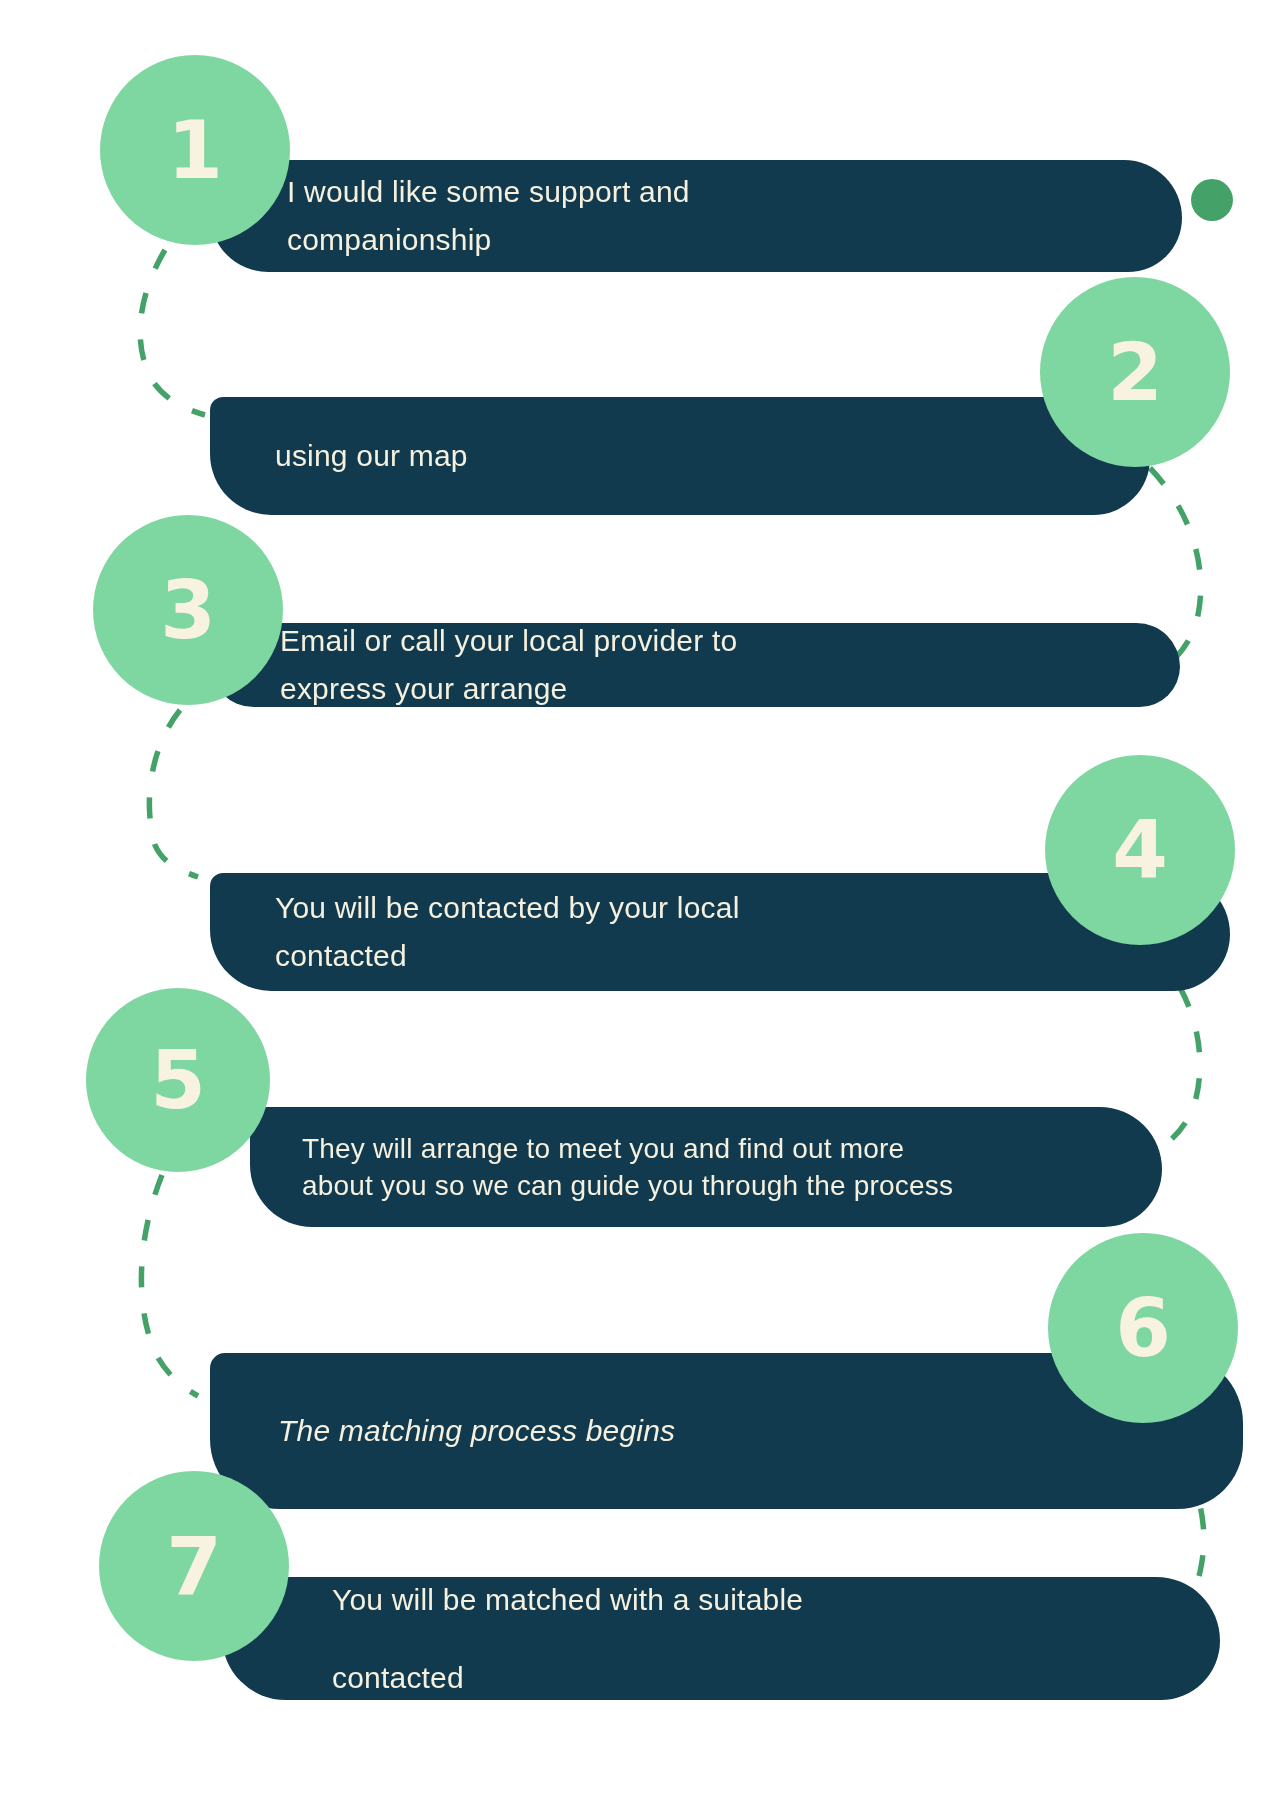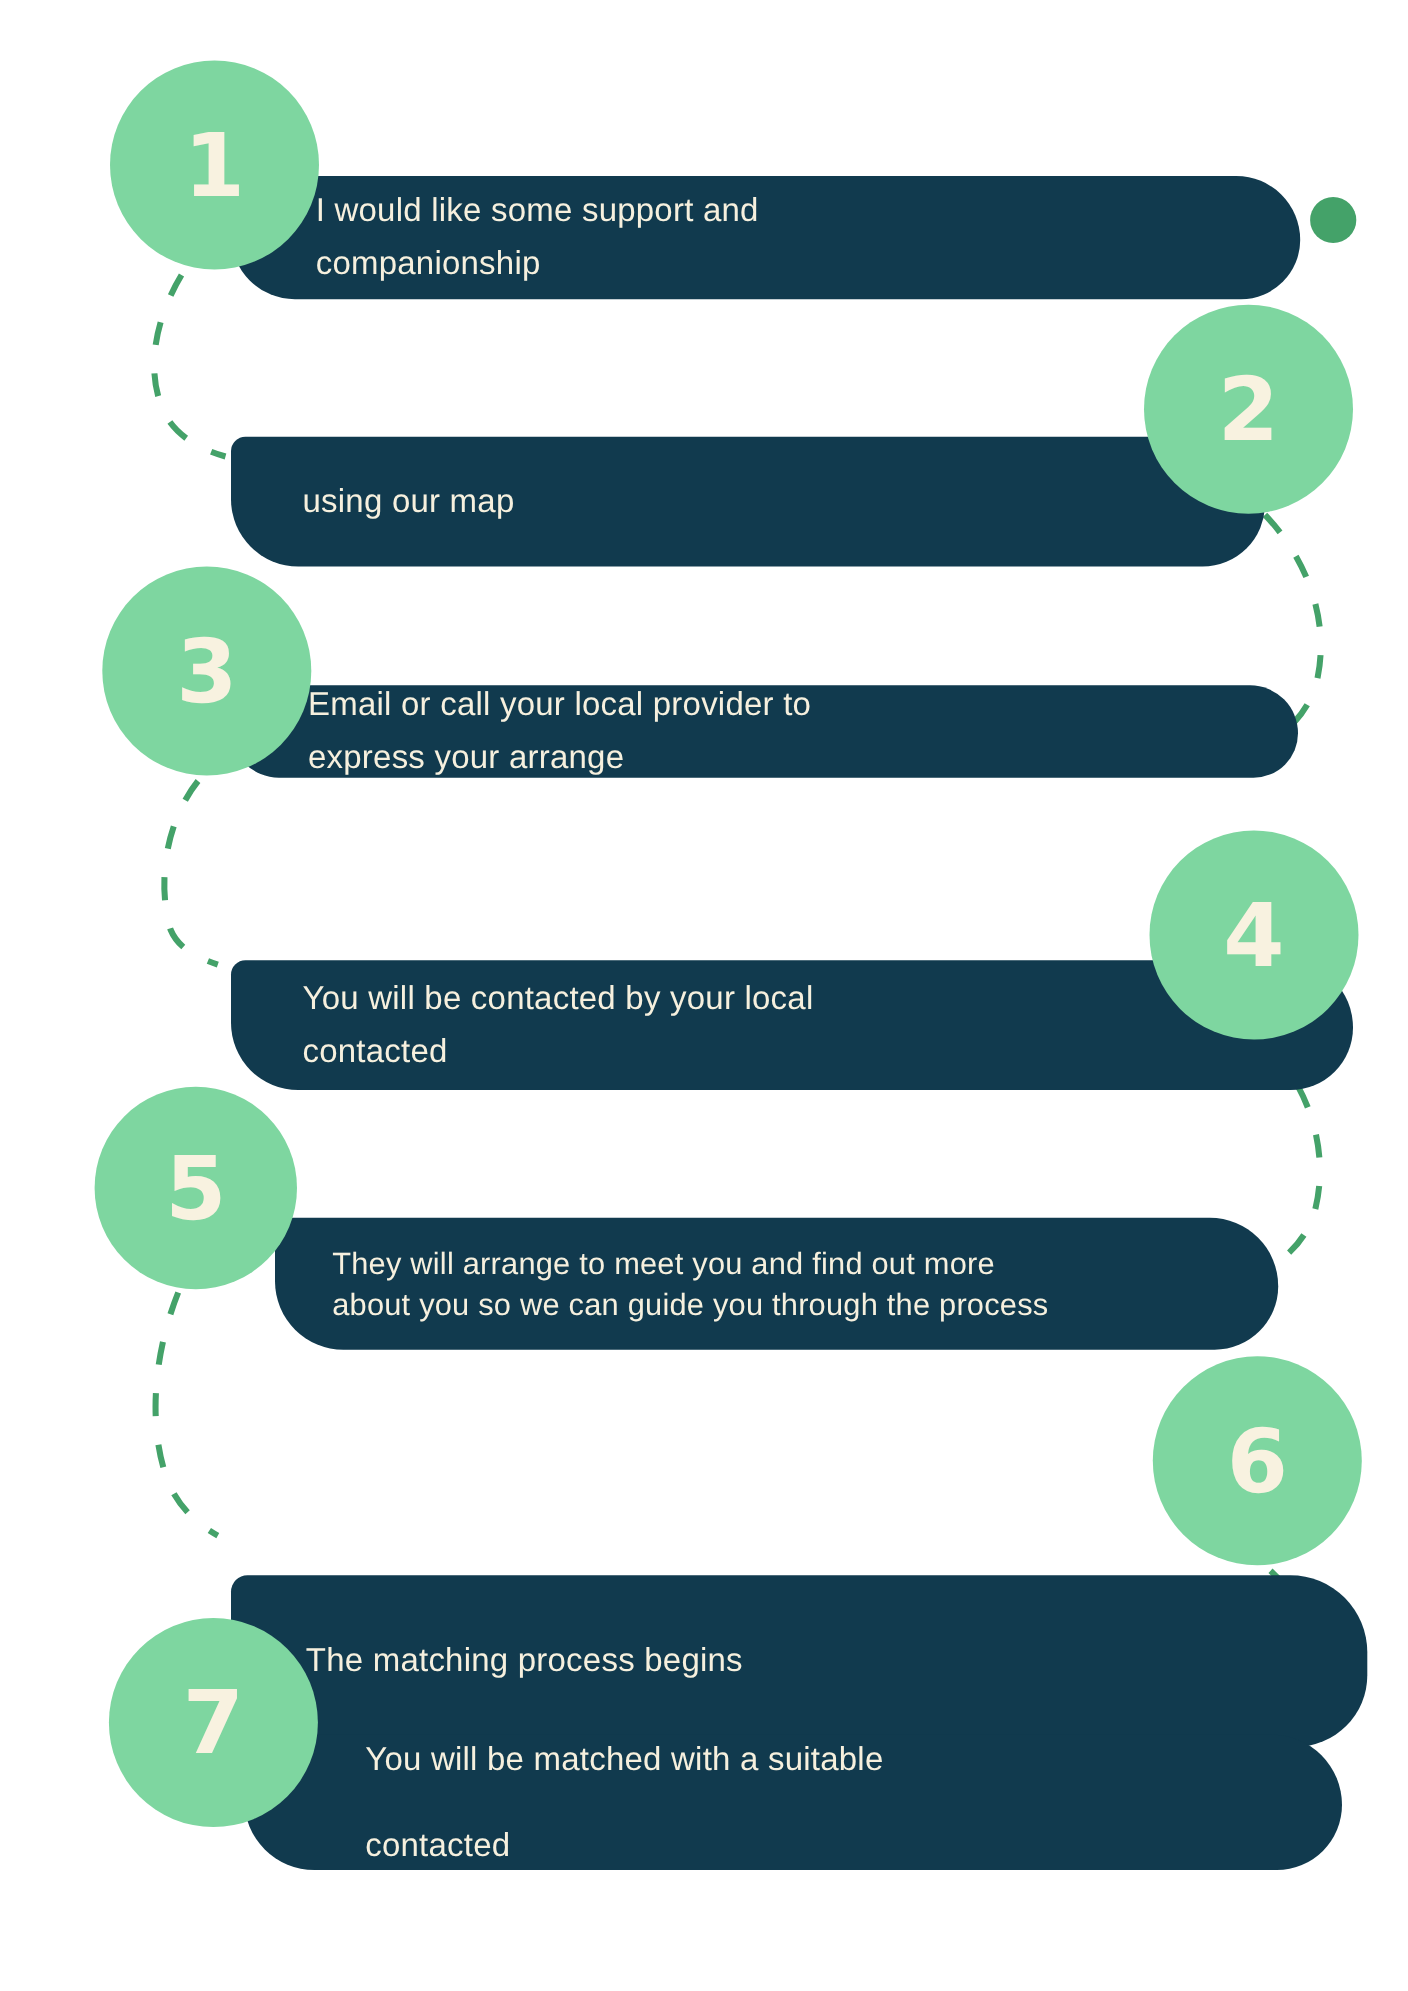--- a/index.html
+++ b/index.html
@@ -20,21 +20,21 @@
     position:absolute;z-index:3;background:#7ed6a0;border-radius:50%;
     display:flex;align-items:center;justify-content:center;
     color:#f8f2e0;font-family:"DejaVu Sans",sans-serif;font-weight:bold;font-size:80px;
   }
   
   .b1{left:210px;top:160px;width:895px;height:112px;padding-left:77px;}
   .b2{left:210px;top:397px;width:875px;height:118px;padding-left:65px;}
   .b3{left:210px;top:623px;width:900px;height:84px;padding-left:70px;}
   .b4{left:210px;top:873px;width:955px;height:118px;padding-left:65px;}
   .b5{left:250px;top:1107px;width:860px;height:120px;padding-left:52px;}
-  .b6{left:210px;top:1432px;width:965px;height:156px;padding-left:68px;}
+  .b6{left:210px;top:1353px;width:965px;height:156px;padding-left:68px;font-style:italic;}
   .b7{left:222px;top:1577px;width:888px;height:123px;padding-left:110px;border-radius:55px 70px 65px 70px;gap:30px;}
   
   .c1{left:100px;top:55px;width:190px;height:190px;}
   .c2{left:1040px;top:277px;width:190px;height:190px;}
   .c3{left:93px;top:515px;width:190px;height:190px;}
   .c4{left:1045px;top:755px;width:190px;height:190px;}
   .c5{left:86px;top:988px;width:184px;height:184px;}
   .c6{left:1048px;top:1233px;width:190px;height:190px;}
   .c7{left:99px;top:1471px;width:190px;height:190px;}
 </style>

